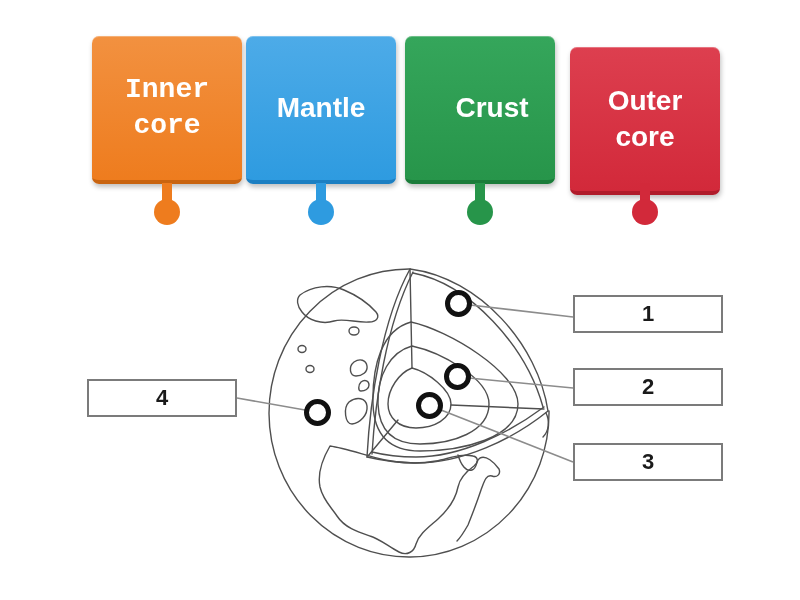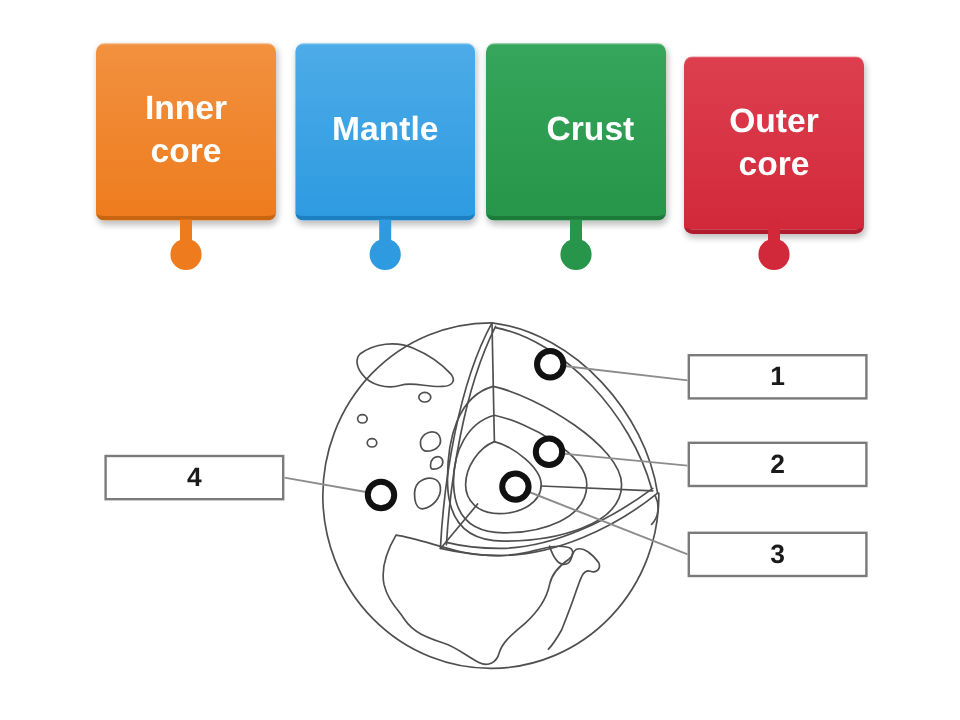--- a/index.html
+++ b/index.html
@@ -90,21 +90,21 @@
         <span style="color: rgb(26, 26, 26);">4</span>
       </div>
     </div>
   <div id="targets">
       <div class="target-point" style="left: 444.5px; top: 289.5px; border: 5px solid rgb(17, 17, 17);"></div>
       <div class="target-point" style="left: 443.5px; top: 362.5px; border: 5px solid rgb(17, 17, 17);"></div>
       <div class="target-point" style="left: 415.5px; top: 391.5px; border: 5px solid rgb(17, 17, 17);"></div>
       <div class="target-point" style="left: 303.5px; top: 398.5px; border: 5px solid rgb(17, 17, 17);"></div>
     </div>
   <div id="cards">
-      <div class="card" style="left: 80px;">
+      <div class="card" style="left: 92px; font-family: Liberation Mono, monospace;">
         <div class="card-face" style="background: linear-gradient(rgb(242, 145, 64), rgb(238, 124, 30)); border-bottom-color: rgb(201, 100, 16);">
           <span class="card-label" style="color: rgb(255, 255, 255);">Inner core</span>
         </div>
         <div class="pin-stem" style="background: rgb(238, 124, 30);"></div>
         <div class="pin-dot" style="background: rgb(238, 124, 30);"></div>
       </div>
       <div class="card" style="left: 246px;">
         <div class="card-face" style="background: linear-gradient(rgb(77, 171, 232), rgb(46, 155, 224)); border-bottom-color: rgb(28, 127, 194);">
           <span class="card-label" style="color: rgb(255, 255, 255);">Mantle</span>
         </div>

